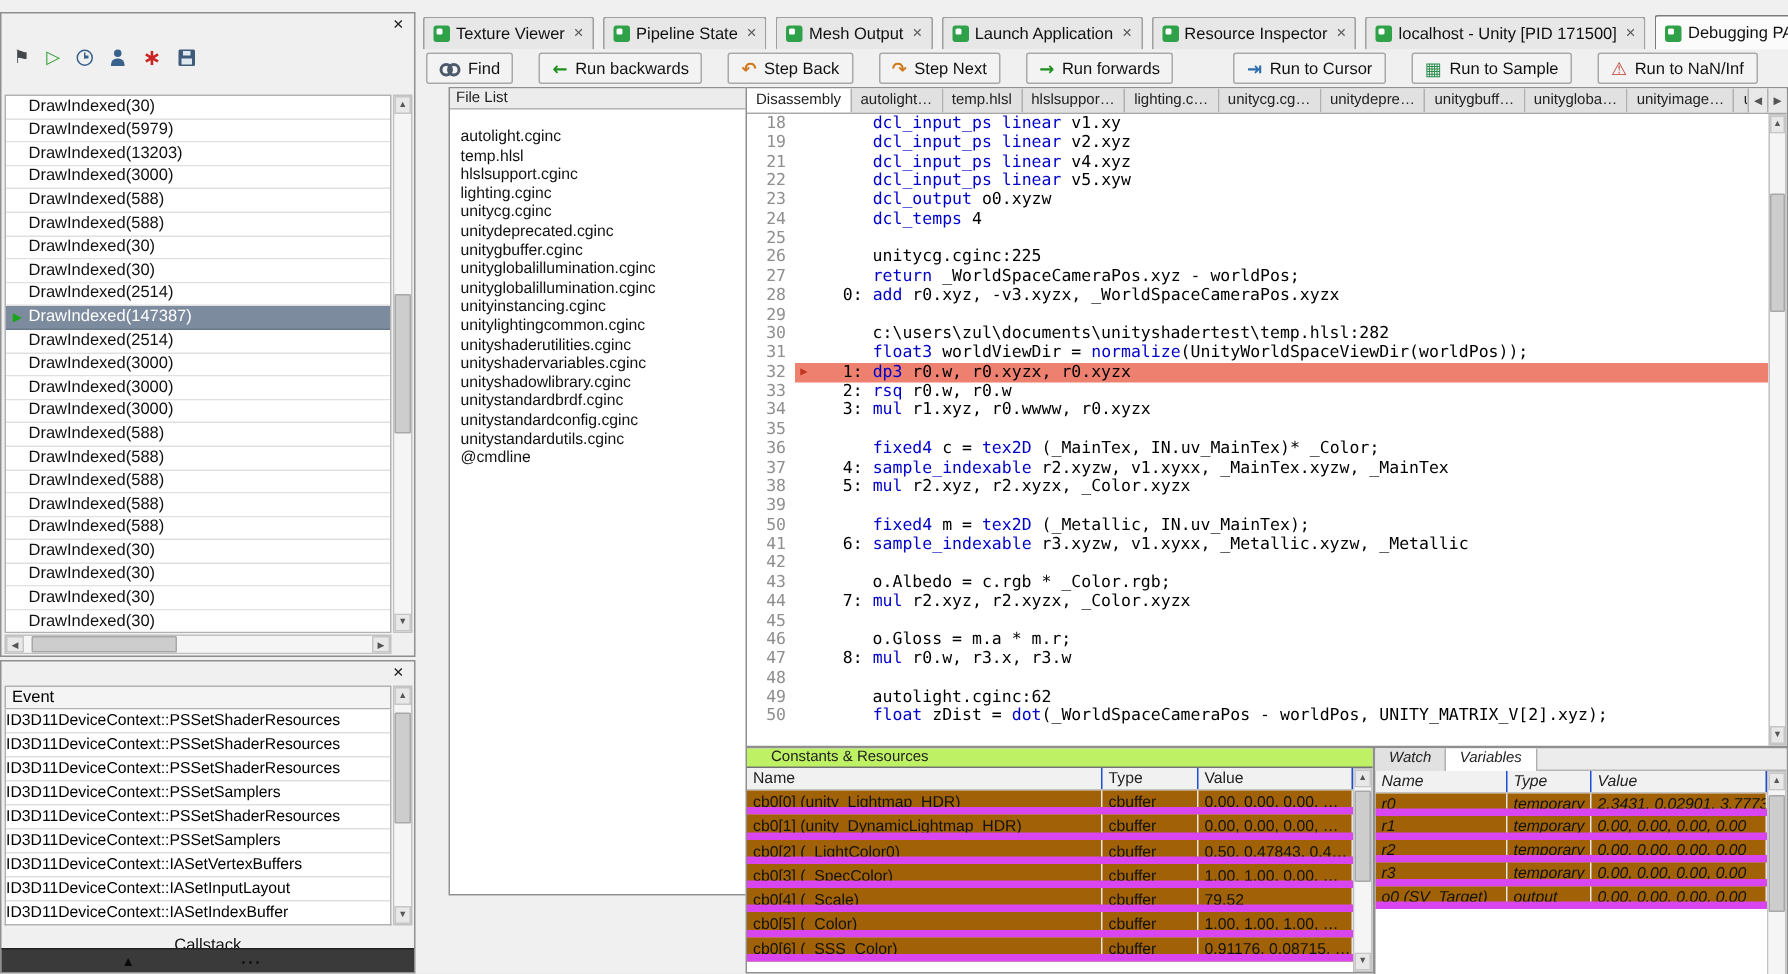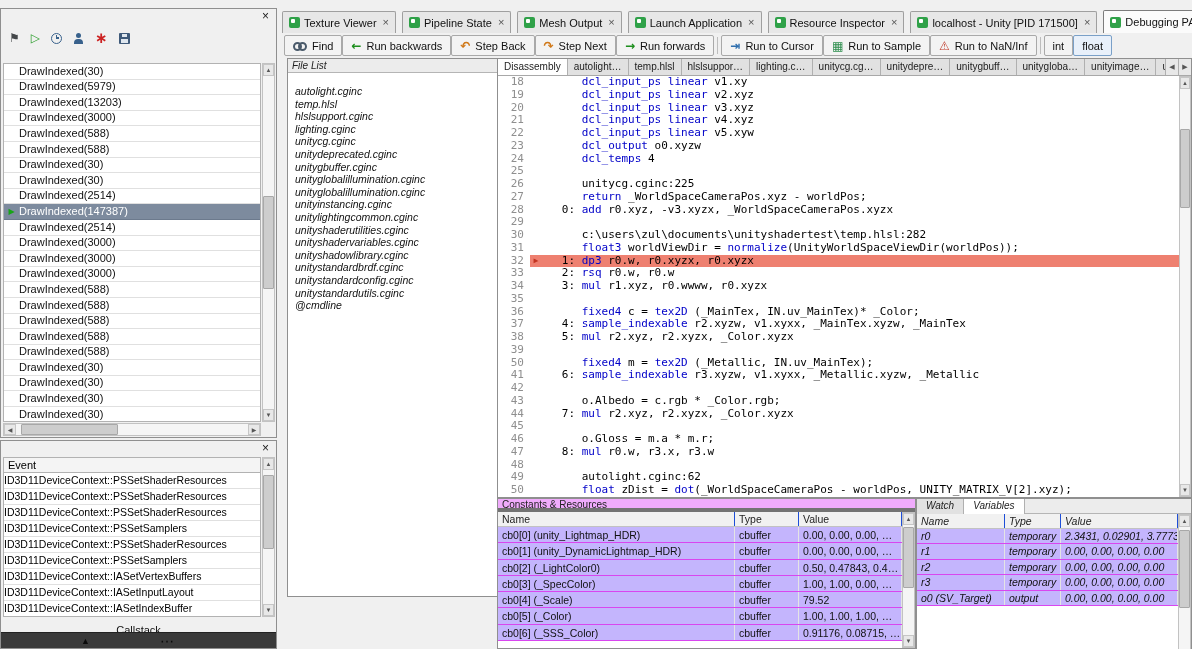--- a/index.html
+++ b/index.html
@@ -45,21 +45,21 @@
 
 
 #tabbar{position:absolute;left:282px;top:10px;right:0;height:23px;display:flex;gap:6px;align-items:flex-end;overflow:hidden;}
 .tab{height:22px;display:flex;align-items:center;gap:4px;padding:0 6px;background:#e7e7e7;border:1px solid #9f9f9f;border-bottom:none;border-radius:2px 2px 0 0;font-size:11px;white-space:nowrap;color:#111;}
 .tab.active{background:#fbfbfb;height:23px;border-color:#7c7c7c;}
 .tabicon{width:11px;height:11px;background:#2fa148;border-radius:2px;position:relative;flex:0 0 11px;}
 .tabicon::after{content:"";position:absolute;left:2px;top:2px;width:4px;height:4px;background:#fff;border-radius:1px;}
 .tabclose{color:#555;font-size:11px;margin-left:2px;line-height:11px;}
 
 
-#toolbar{position:absolute;left:282px;top:33px;right:0;height:25px;display:flex;align-items:center;gap:0;padding-left:2px;}
+#toolbar{position:absolute;left:282px;top:33px;right:0;height:25px;display:flex;align-items:center;gap:17px;padding-left:2px;}
 .tbtn{height:21px;display:inline-flex;align-items:center;gap:5px;padding:0 8px;background:#f3f3f3;border:1px solid #a9a9a9;border-radius:2px;font-size:11px;white-space:nowrap;color:#111;}
 .tbtn.toggled{background:#e8f0fa;border-color:#7aa0c8;}
 .tsep{width:1px;height:17px;background:#bdbdbd;margin:0 3px;}
 .gi{font-size:12px;line-height:12px;font-family:"DejaVu Sans",sans-serif;}
 .gi.green{color:#1e8f1e;font-weight:bold;}
 .gi.orange{color:#d07818;font-weight:bold;}
 .gi.blue{color:#2f6fae;font-weight:bold;}
 .gi.red{color:#c03a2a;}
 .gi.greenfill{color:#2f8f4f;}
 .gi.flag{color:#44474a;}
@@ -76,21 +76,21 @@
 .clock::before{content:"";position:absolute;left:3.5px;top:3.5px;width:3.5px;height:1.5px;background:#38618c;}
 .clock::after{content:"";position:absolute;left:3.5px;top:1px;width:1.5px;height:4px;background:#38618c;}
 .person{width:11px;height:11px;}
 .person::before{content:"";position:absolute;left:3px;top:0;width:5px;height:5px;border-radius:50%;background:#38618c;}
 .person::after{content:"";position:absolute;left:1px;bottom:0;width:9px;height:5px;border-radius:4px 4px 0 0;background:#38618c;}
 .floppy{width:11px;height:11px;background:#3f5a7a;border-radius:1px;}
 .floppy::before{content:"";position:absolute;left:3px;top:1px;width:5px;height:3px;background:#dfe7ef;}
 .floppy::after{content:"";position:absolute;left:2px;bottom:1px;width:7px;height:4px;background:#dfe7ef;}
 
 
-#filelist-panel{left:287px;top:58px;width:214px;height:539px;background:#fff;font-style:italic;}
+#filelist-panel{left:299px;top:58px;width:214px;height:539px;background:#fff;}
 #filelist-title{height:14px;background:#ececec;border-bottom:1px solid #b5b5b5;font-size:10px;line-height:13px;padding-left:4px;color:#222;}
 #file-list{padding-top:12px;}
 .file-item{height:12.6px;line-height:12.6px;font-size:10.5px;padding-left:7px;white-space:nowrap;color:#111;}
 
 
 #disasm-panel{left:497px;top:58px;width:695px;height:440px;background:#fff;}
 #disasm-tabrow{height:17px;display:flex;background:#ececec;border-bottom:1px solid #a8a8a8;}
 #disasm-tabs{flex:1;display:flex;overflow:hidden;}
 .dtab{height:16px;padding:0 6px;font-size:10px;line-height:15px;background:#e1e1e1;border-right:1px solid #b0b0b0;white-space:nowrap;color:#222;}
 .dtab.active{background:#fff;}
@@ -101,24 +101,24 @@
 .cbody{flex:1;display:flex;}
 .cl.hl .cbody{background:#ee8070;}
 .cmark{flex:0 0 12px;font-size:8px;line-height:12.75px;color:#c23320;text-align:center;}
 .ctext{color:#000;}
 .ctext .kw{color:#0000c8;}
 #code-vscroll{right:0;top:17px;bottom:0;width:12px;}
 
 
 .thead{display:flex;height:15px;background:#f1f1f1;border-bottom:1px solid #c2c2c2;font-size:10.5px;line-height:14px;color:#222;}
 .thead .hc{padding-left:4px;border-right:1px solid #1d4ed8;overflow:hidden;}
-.trow{display:flex;height:16.3px;line-height:16px;font-size:10.5px;border-bottom:1px solid #d946ef;background:#c4b5fd;color:#111;}
+.trow{display:flex;height:16.3px;line-height:16px;font-size:10.5px;border-bottom:5px solid #d946ef;background:#a16207;color:#111;}
 .tcell{padding-left:4px;border-right:1px solid #e4e4e4;white-space:nowrap;overflow:hidden;}
 #constants-panel{left:497px;top:498px;width:419px;height:151px;background:#fff;}
-#constants-title{height:13px;background:#f0abfc;border-bottom:4px solid #737373;font-size:10px;line-height:12px;padding-left:4px;color:#222;}
+#constants-title{height:13px;background:#bef264;border-bottom:1px solid #737373;font-size:10px;line-height:12px;padding-left:16px;color:#222;}
 #constants-panel .c0{flex:0 0 237px;}
 #constants-panel .c1{flex:0 0 64px;}
 #constants-panel .c2{flex:1;}
 #constants-body{position:absolute;left:0;top:13px;right:13px;bottom:0;overflow:hidden;}
 #constants-vscroll{right:0;top:13px;bottom:0;width:13px;}
 #variables-panel{left:916px;top:498px;width:276px;height:174px;background:#fff;font-style:italic;}
 #var-tabs{height:15px;display:flex;background:#ececec;border-bottom:1px solid #b5b5b5;}
 .vtab{height:15px;padding:0 9px;font-size:10px;line-height:14px;background:#e1e1e1;border-right:1px solid #b0b0b0;color:#222;}
 .vtab.active{background:#fff;}
 #variables-body{position:absolute;left:0;top:15px;right:13px;bottom:0;overflow:hidden;}
@@ -403,21 +403,20 @@
           <span class="dtab">unitygloba…</span>
           <span class="dtab">unityimage…</span>
           <span class="dtab">unityinsta…</span>
         </div>
       <span class="dtab-arrow">◀</span>
       <span class="dtab-arrow">▶</span>
     </div>
     <div id="code-lines">
         <div class="cl"><span class="ln">18</span><span class="cbody"><span class="cmark"></span><span class="ctext"><span class="pl">      </span><span class="kw">dcl_input_ps</span><span class="pl"> </span><span class="kw">linear</span><span class="pl"> v1.xy</span></span></span></div>
         <div class="cl"><span class="ln">19</span><span class="cbody"><span class="cmark"></span><span class="ctext"><span class="pl">      </span><span class="kw">dcl_input_ps</span><span class="pl"> </span><span class="kw">linear</span><span class="pl"> v2.xyz</span></span></span></div>
-        <div class="cl"><span class="ln">20</span><span class="cbody"><span class="cmark"></span><span class="ctext"><span class="pl">      </span><span class="kw">dcl_input_ps</span><span class="pl"> </span><span class="kw">linear</span><span class="pl"> v3.xyz</span></span></span></div>
         <div class="cl"><span class="ln">21</span><span class="cbody"><span class="cmark"></span><span class="ctext"><span class="pl">      </span><span class="kw">dcl_input_ps</span><span class="pl"> </span><span class="kw">linear</span><span class="pl"> v4.xyz</span></span></span></div>
         <div class="cl"><span class="ln">22</span><span class="cbody"><span class="cmark"></span><span class="ctext"><span class="pl">      </span><span class="kw">dcl_input_ps</span><span class="pl"> </span><span class="kw">linear</span><span class="pl"> v5.xyw</span></span></span></div>
         <div class="cl"><span class="ln">23</span><span class="cbody"><span class="cmark"></span><span class="ctext"><span class="pl">      </span><span class="kw">dcl_output</span><span class="pl"> o0.xyzw</span></span></span></div>
         <div class="cl"><span class="ln">24</span><span class="cbody"><span class="cmark"></span><span class="ctext"><span class="pl">      </span><span class="kw">dcl_temps</span><span class="pl"> 4</span></span></span></div>
         <div class="cl"><span class="ln">25</span><span class="cbody"><span class="cmark"></span><span class="ctext"></span></span></div>
         <div class="cl"><span class="ln">26</span><span class="cbody"><span class="cmark"></span><span class="ctext"><span class="pl">      unitycg.cginc:225</span></span></span></div>
         <div class="cl"><span class="ln">27</span><span class="cbody"><span class="cmark"></span><span class="ctext"><span class="pl">      </span><span class="kw">return</span><span class="pl"> _WorldSpaceCameraPos.xyz - worldPos;</span></span></span></div>
         <div class="cl"><span class="ln">28</span><span class="cbody"><span class="cmark"></span><span class="ctext"><span class="pl">   0: </span><span class="kw">add</span><span class="pl"> r0.xyz, -v3.xyzx, _WorldSpaceCameraPos.xyzx</span></span></span></div>
         <div class="cl"><span class="ln">29</span><span class="cbody"><span class="cmark"></span><span class="ctext"></span></span></div>
         <div class="cl"><span class="ln">30</span><span class="cbody"><span class="cmark"></span><span class="ctext"><span class="pl">      c:\users\zul\documents\unityshadertest\temp.hlsl:282</span></span></span></div>

